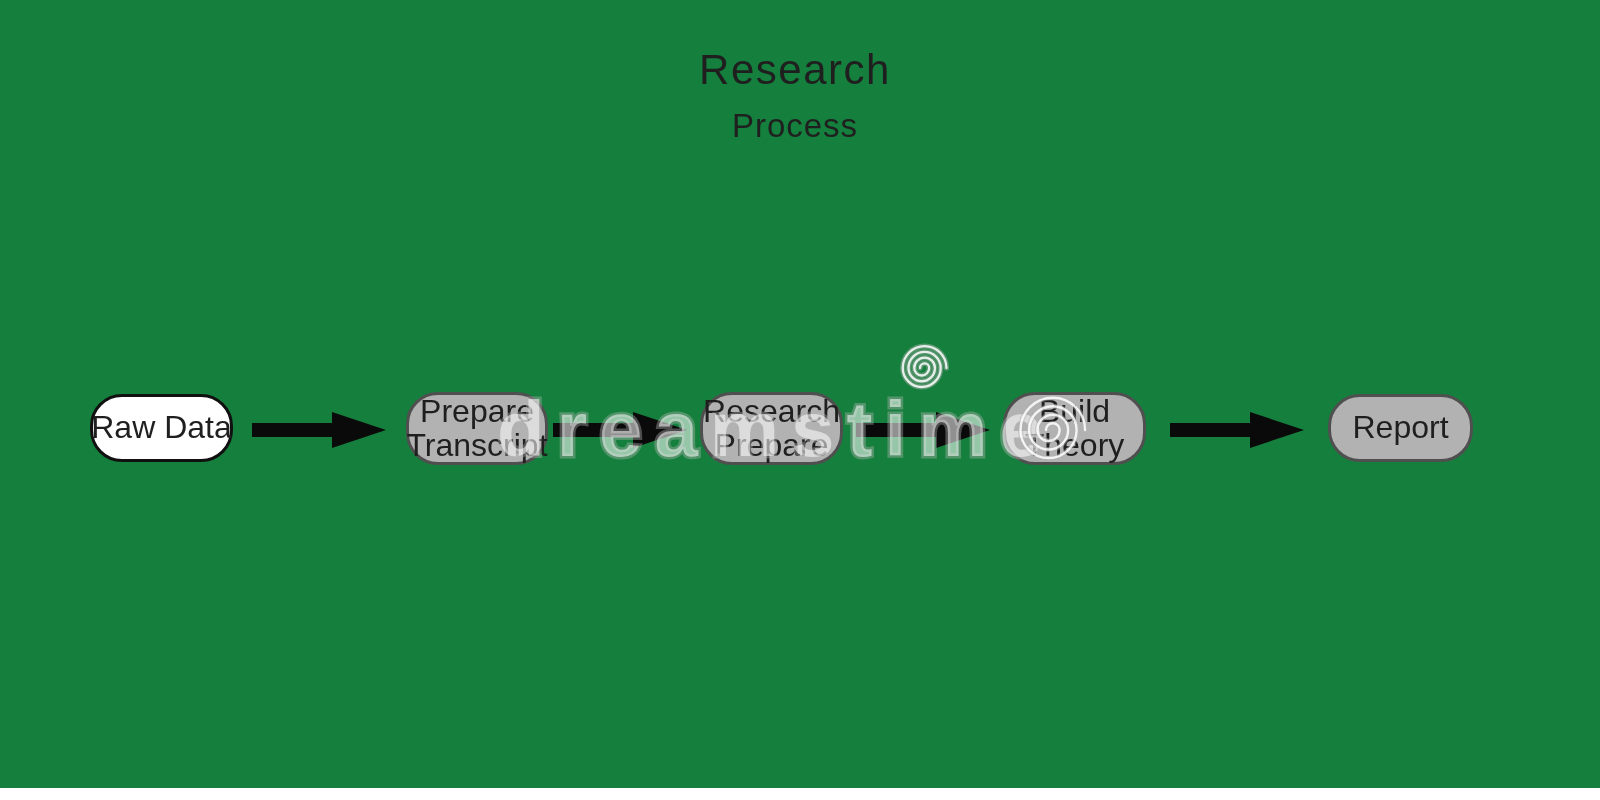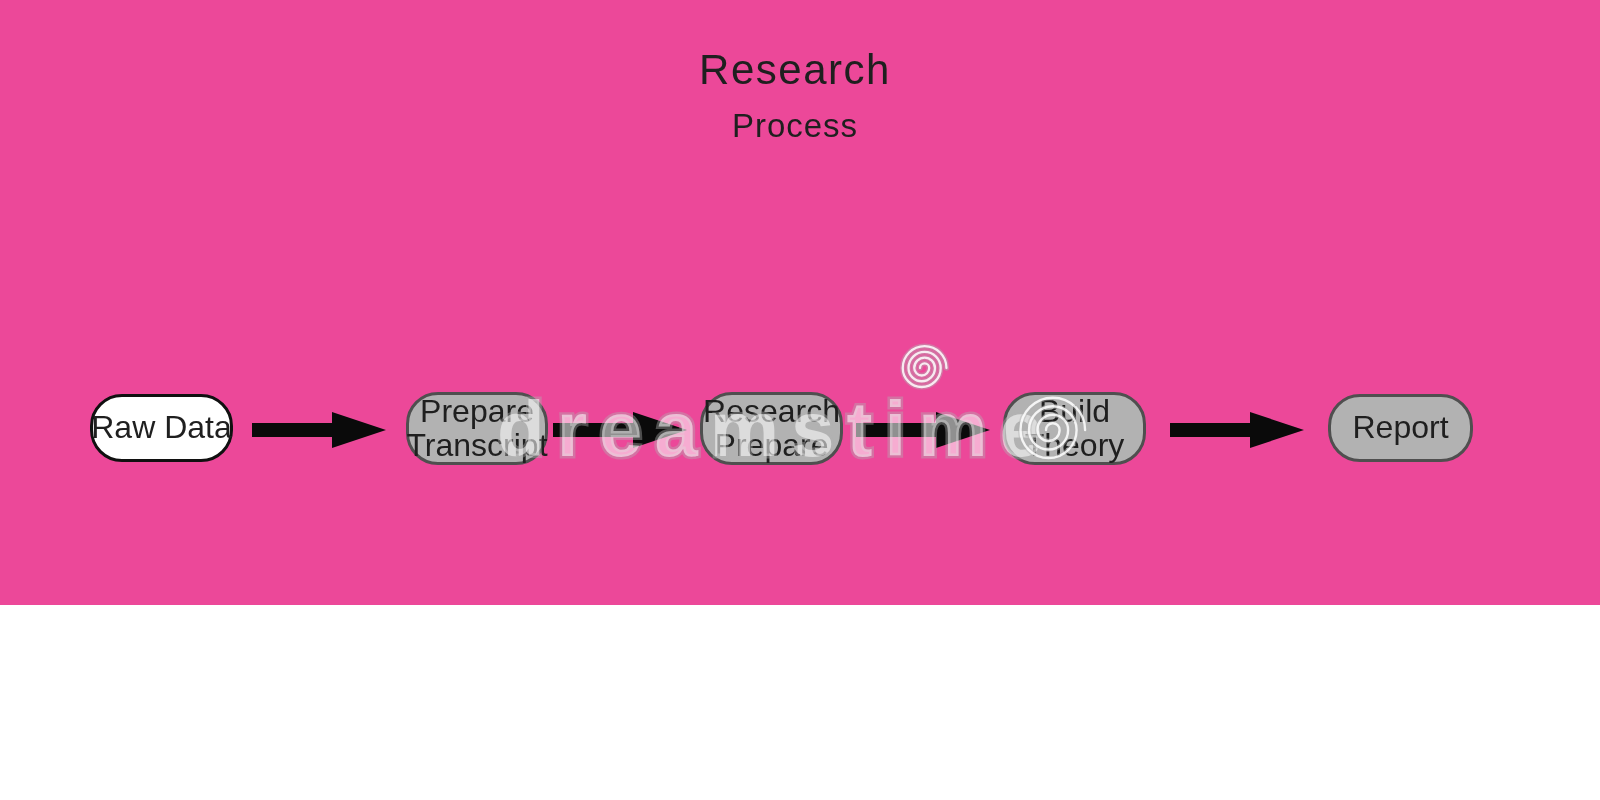--- a/index.html
+++ b/index.html
@@ -3,22 +3,22 @@
 <meta charset="utf-8">
 <style>
   html, body {
     margin: 0;
     padding: 0;
     background: #ffffff;
   }
   .canvas {
     position: relative;
     width: 1600px;
-    height: 605px;
-    background: #ec4899;
+    height: 788px;
+    background: #15803d;
     overflow: hidden;
     font-family: "Liberation Sans", sans-serif;
   }
 
   
   .title {
     position: absolute;
     top: 46px;
     left: 0;
     width: 1590px;

